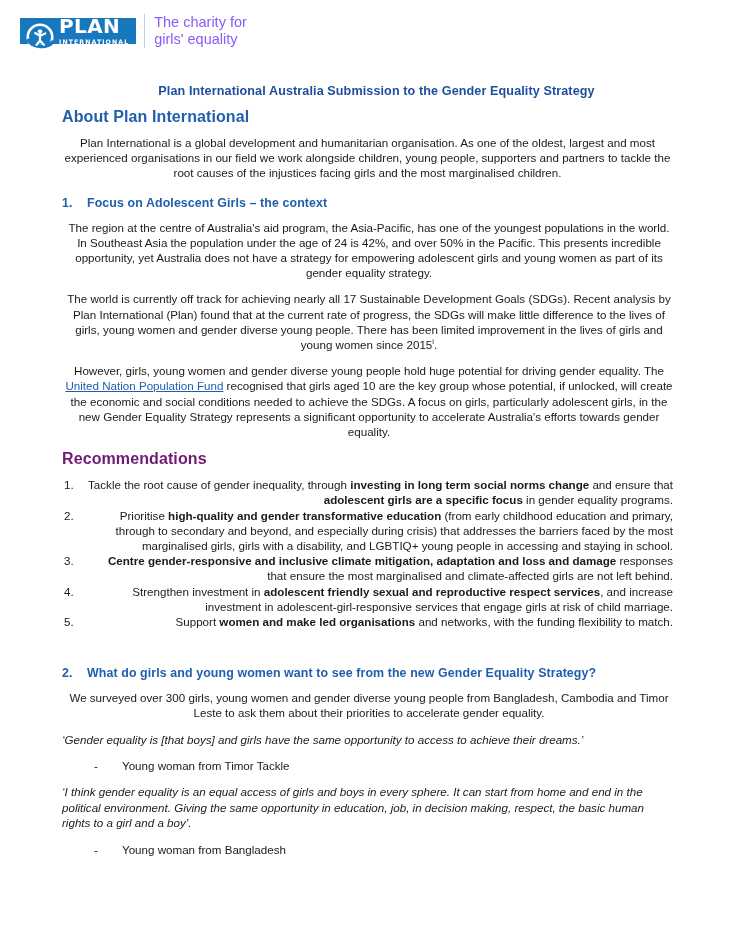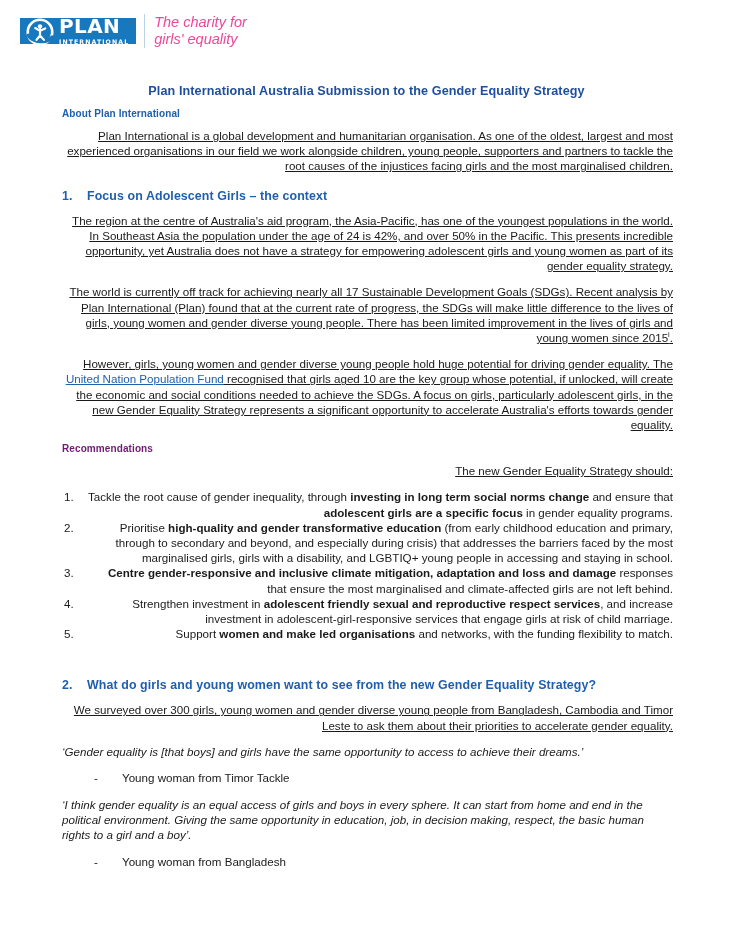--- a/index.html
+++ b/index.html
@@ -25,21 +25,20 @@
   
   .header {
     position: absolute;
     left: 20px;
     top: 14px;
     display: flex;
     align-items: center;
   }
   .logo-block {
     display: flex;
-    align-items: center;
     background: #1878be;
     padding: 5px 7px 4px 6px;
     height: 26px;
     box-sizing: border-box;
   }
   .logo-mark {
     width: 28px;
     height: 28px;
     flex: 0 0 28px;
     margin-right: 5px;
@@ -70,44 +69,43 @@
   .logo-divider {
     width: 1px;
     height: 34px;
     background: #b9d4e6;
     margin: 0 9px 0 8px;
   }
   .tagline {
     font-family: "Liberation Sans", sans-serif;
     font-size: 14.5px;
     line-height: 17px;
-    color: #ec4899;
-    font-style: italic;
+    color: #8b5cf6;
   }
 
   
   .doc-title {
     position: absolute;
-    left: 60px;
+    left: 70px;
     top: 84px;
     width: 613px;
     text-align: center;
     font-size: 12.6px;
     font-weight: bold;
     color: #1f4e9c;
     letter-spacing: 0.1px;
   }
   .content {
     position: absolute;
     left: 62px;
     top: 108px;
     width: 611px;
   }
   h2.heading {
-    font-size: 10px;
+    font-size: 16px;
     font-weight: bold;
     color: #1f5fad;
     margin: 0 0 9px 0;
     letter-spacing: 0.1px;
   }
   h2.heading.sub {
     color: #701a75;
   }
   .numbered-heading {
     font-size: 12.4px;
@@ -118,23 +116,22 @@
     letter-spacing: 0.1px;
   }
   .numbered-heading .num {
     width: 25px;
     flex: 0 0 25px;
   }
   p.para {
     font-size: 11.6px;
     line-height: 15.2px;
     margin: 0 0 11px 0;
-    text-align: right;
+    text-align: center;
     color: #1a1a1a;
-    text-decoration: underline;
   }
   .para.indent {
     margin-left: 3px;
   }
   b, strong { font-weight: bold; }
   .link {
     color: #1f5fad;
     text-decoration: underline;
   }
   sup {
@@ -226,21 +223,20 @@
       <span>Focus on Adolescent Girls – the context</span>
     </div>
 
     <p class="para indent">The region at the centre of Australia's aid program, the Asia-Pacific, has one of the youngest populations in the world. In Southeast Asia the population under the age of 24 is 42%, and over 50% in the Pacific. This presents incredible opportunity, yet Australia does not have a strategy for empowering adolescent girls and young women as part of its gender equality strategy.</p>
 
     <p class="para indent"><span>The world is currently off track for achieving nearly all 17 Sustainable Development Goals (SDGs). Recent analysis by Plan International (Plan) found that at the current rate of progress, the SDGs will make little difference to the lives of girls, young women and gender diverse young people. There has been limited improvement in the lives of girls and young women since 2015</span><sup>i</sup><span>.</span></p>
 
     <p class="para indent"><span>However, girls, young women and gender diverse young people hold huge potential for driving gender equality. The </span><a class="link" href="#">United Nation Population Fund</a><span> recognised that girls aged 10 are the key group whose potential, if unlocked, will create the economic and social conditions needed to achieve the SDGs. A focus on girls, particularly adolescent girls, in the new Gender Equality Strategy represents a significant opportunity to accelerate Australia's efforts towards gender equality.</span></p>
 
     <h2 class="heading sub">Recommendations</h2>
-    <p class="para indent">The new Gender Equality Strategy should:</p>
 
     <ol class="recs" id="recs-list">
         <li>
           <span class="marker">1.</span>
           <span class="rec-text"><span>Tackle the root cause of gender inequality, through </span><b>investing in long term social norms change</b><span> and ensure that </span><b>adolescent girls are a specific focus</b><span> in gender equality programs.</span></span>
         </li>
         <li>
           <span class="marker">2.</span>
           <span class="rec-text"><span>Prioritise </span><b>high-quality and gender transformative education</b><span> (from early childhood education and primary, through to secondary and beyond, and especially during crisis) that addresses the barriers faced by the most marginalised girls, girls with a disability, and LGBTIQ+ young people in accessing and staying in school.</span></span>
         </li>

